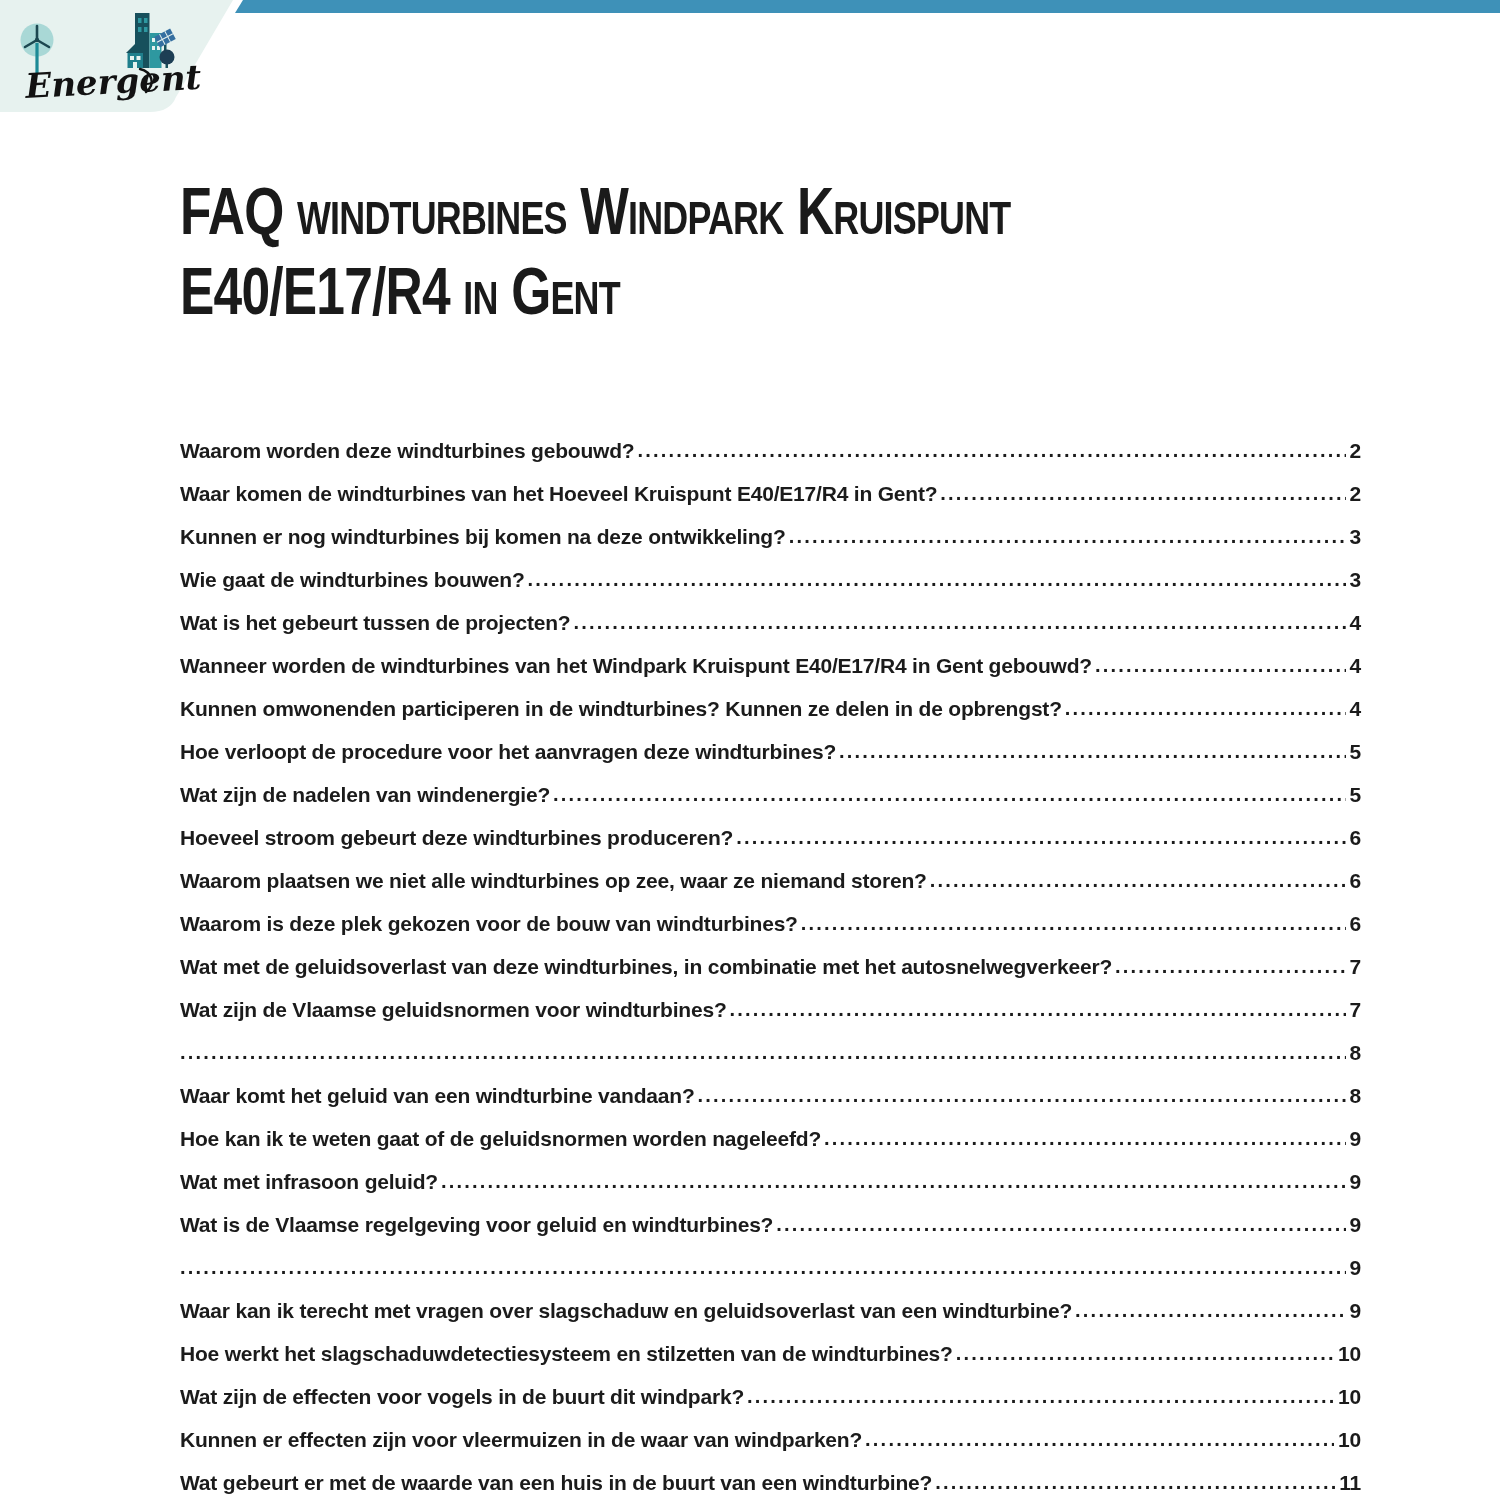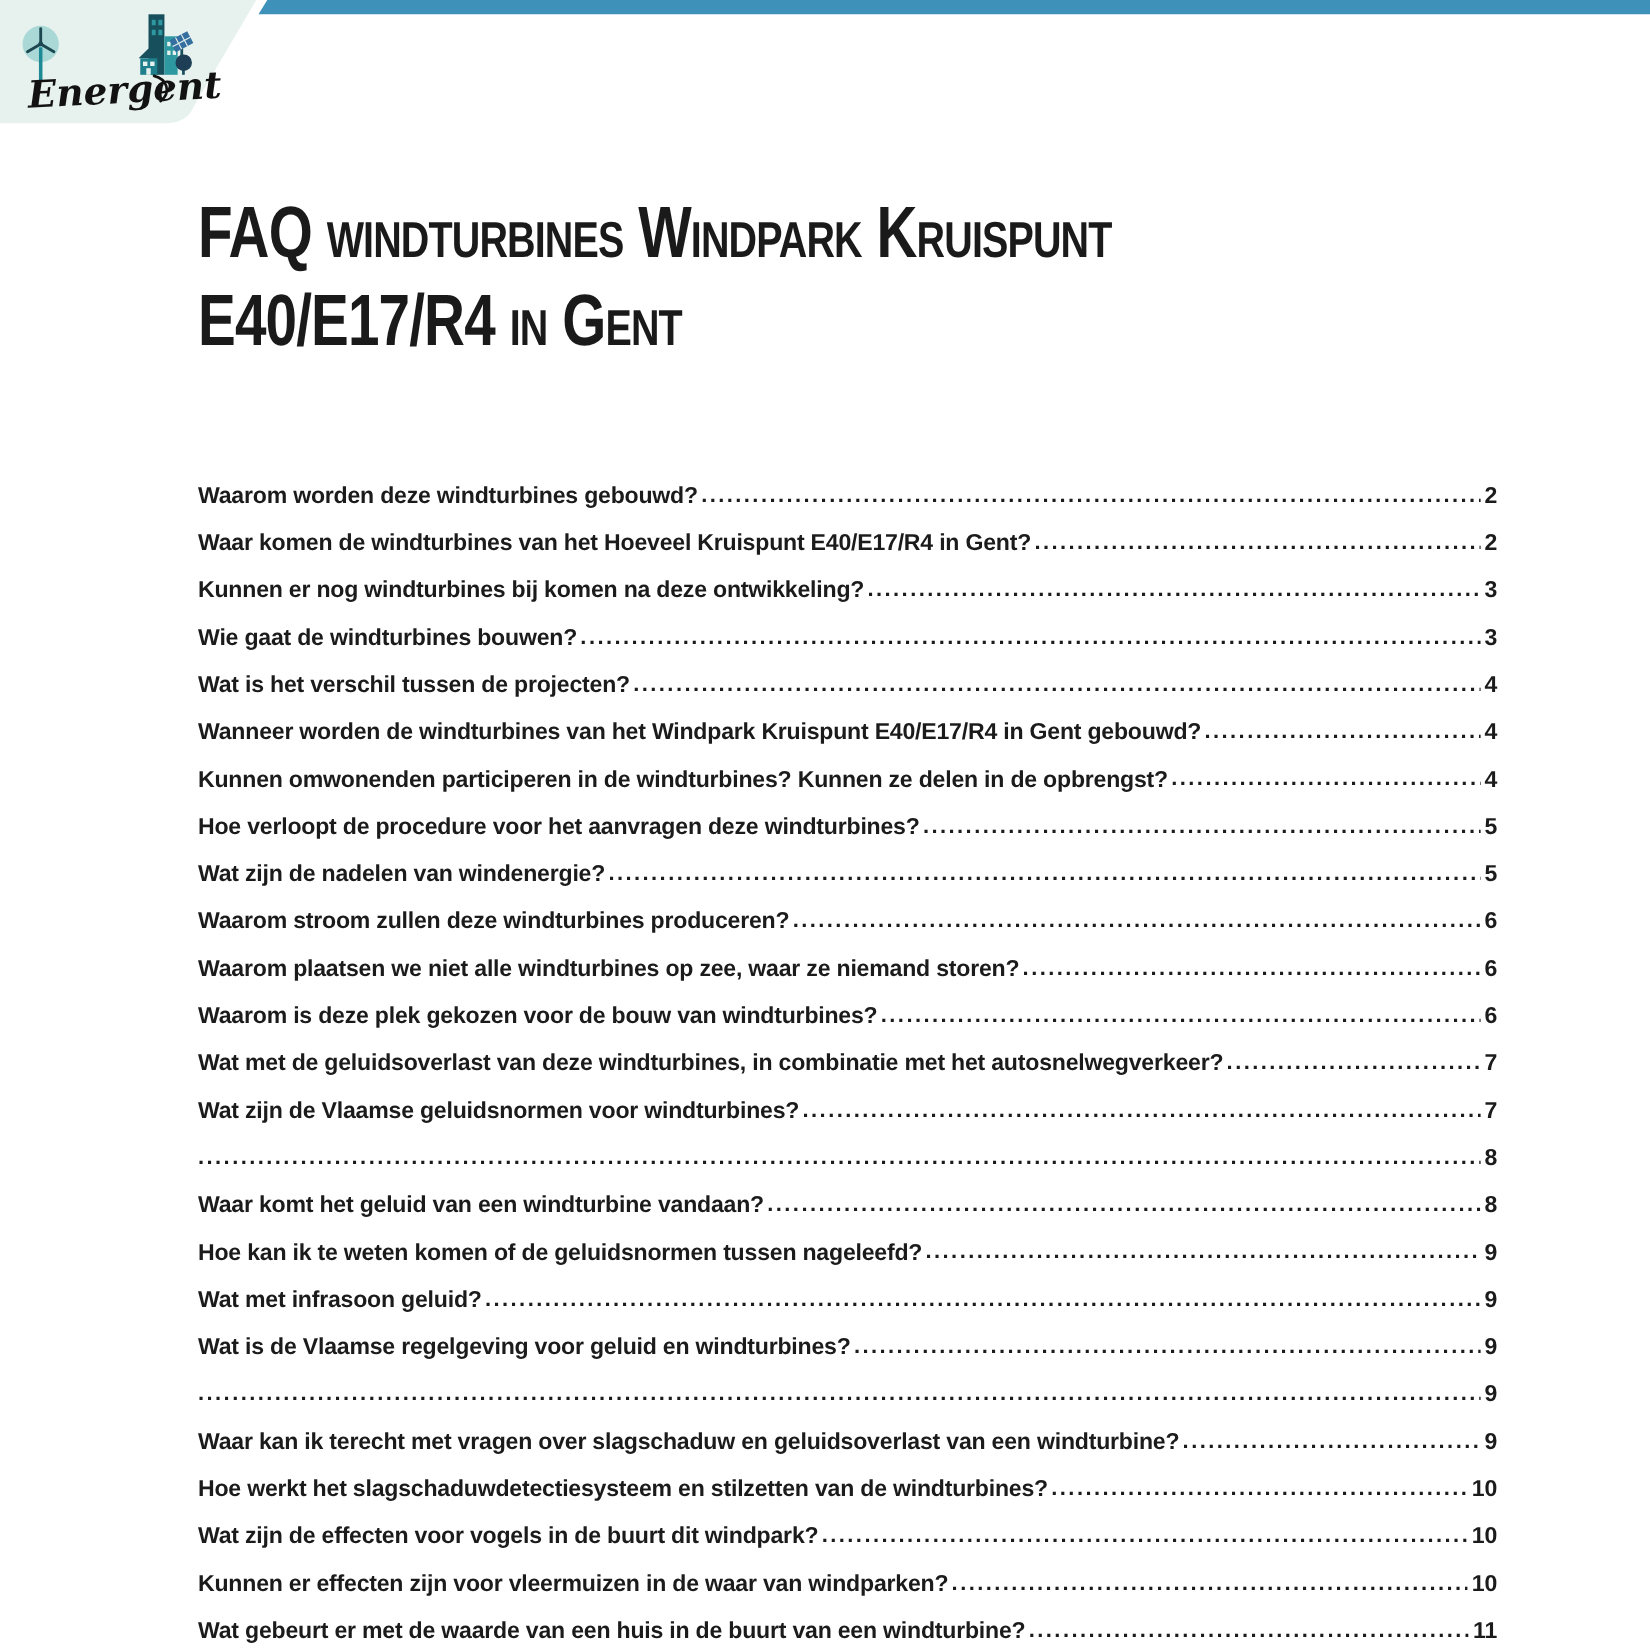--- a/index.html
+++ b/index.html
@@ -164,21 +164,21 @@
     <span class="toc-page">3</span>
   </div>
 
   <div class="toc-row">
     <span class="toc-label">Wie gaat de windturbines bouwen?</span>
     <span class="toc-dots"></span>
     <span class="toc-page">3</span>
   </div>
 
   <div class="toc-row">
-    <span class="toc-label">Wat is het verschil tussen de projecten?</span>
+    <span class="toc-label">Wat is het gebeurt tussen de projecten?</span>
     <span class="toc-dots"></span>
     <span class="toc-page">4</span>
   </div>
 
   <div class="toc-row">
     <span class="toc-label">Wanneer worden de windturbines van het Windpark Kruispunt E40/E17/R4 in Gent gebouwd?</span>
     <span class="toc-dots"></span>
     <span class="toc-page">4</span>
   </div>
 
@@ -194,21 +194,21 @@
     <span class="toc-page">5</span>
   </div>
 
   <div class="toc-row">
     <span class="toc-label">Wat zijn de nadelen van windenergie?</span>
     <span class="toc-dots"></span>
     <span class="toc-page">5</span>
   </div>
 
   <div class="toc-row">
-    <span class="toc-label">Waarom stroom zullen deze windturbines produceren?</span>
+    <span class="toc-label">Hoeveel stroom gebeurt deze windturbines produceren?</span>
     <span class="toc-dots"></span>
     <span class="toc-page">6</span>
   </div>
 
   <div class="toc-row">
     <span class="toc-label">Waarom plaatsen we niet alle windturbines op zee, waar ze niemand storen?</span>
     <span class="toc-dots"></span>
     <span class="toc-page">6</span>
   </div>
 
@@ -235,21 +235,21 @@
     <span class="toc-page">8</span>
   </div>
 
   <div class="toc-row">
     <span class="toc-label">Waar komt het geluid van een windturbine vandaan?</span>
     <span class="toc-dots"></span>
     <span class="toc-page">8</span>
   </div>
 
   <div class="toc-row">
-    <span class="toc-label">Hoe kan ik te weten komen of de geluidsnormen tussen nageleefd?</span>
+    <span class="toc-label">Hoe kan ik te weten gaat of de geluidsnormen worden nageleefd?</span>
     <span class="toc-dots"></span>
     <span class="toc-page">9</span>
   </div>
 
   <div class="toc-row">
     <span class="toc-label">Wat met infrasoon geluid?</span>
     <span class="toc-dots"></span>
     <span class="toc-page">9</span>
   </div>
 

